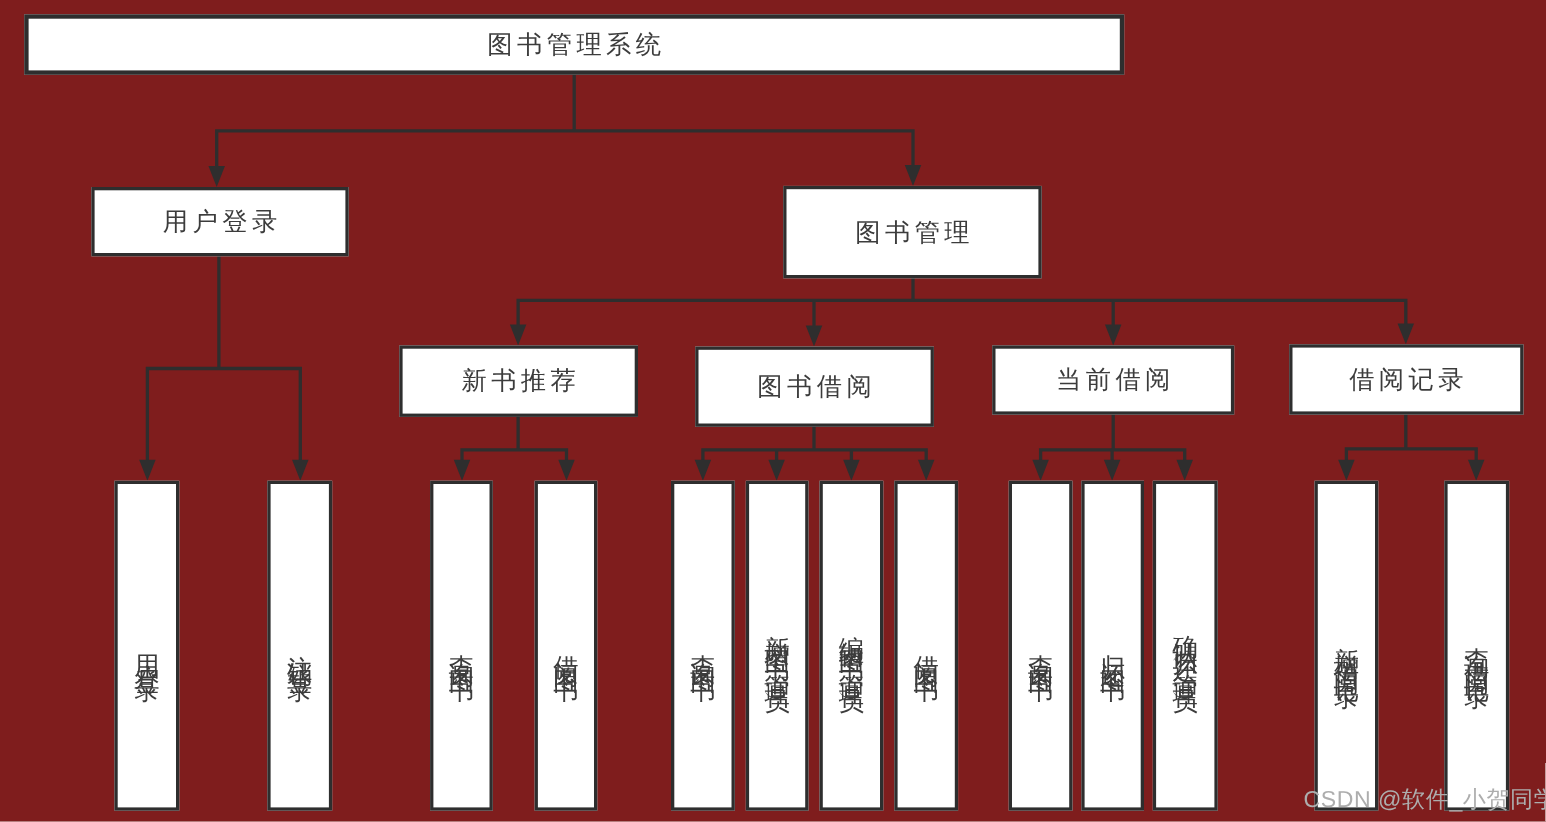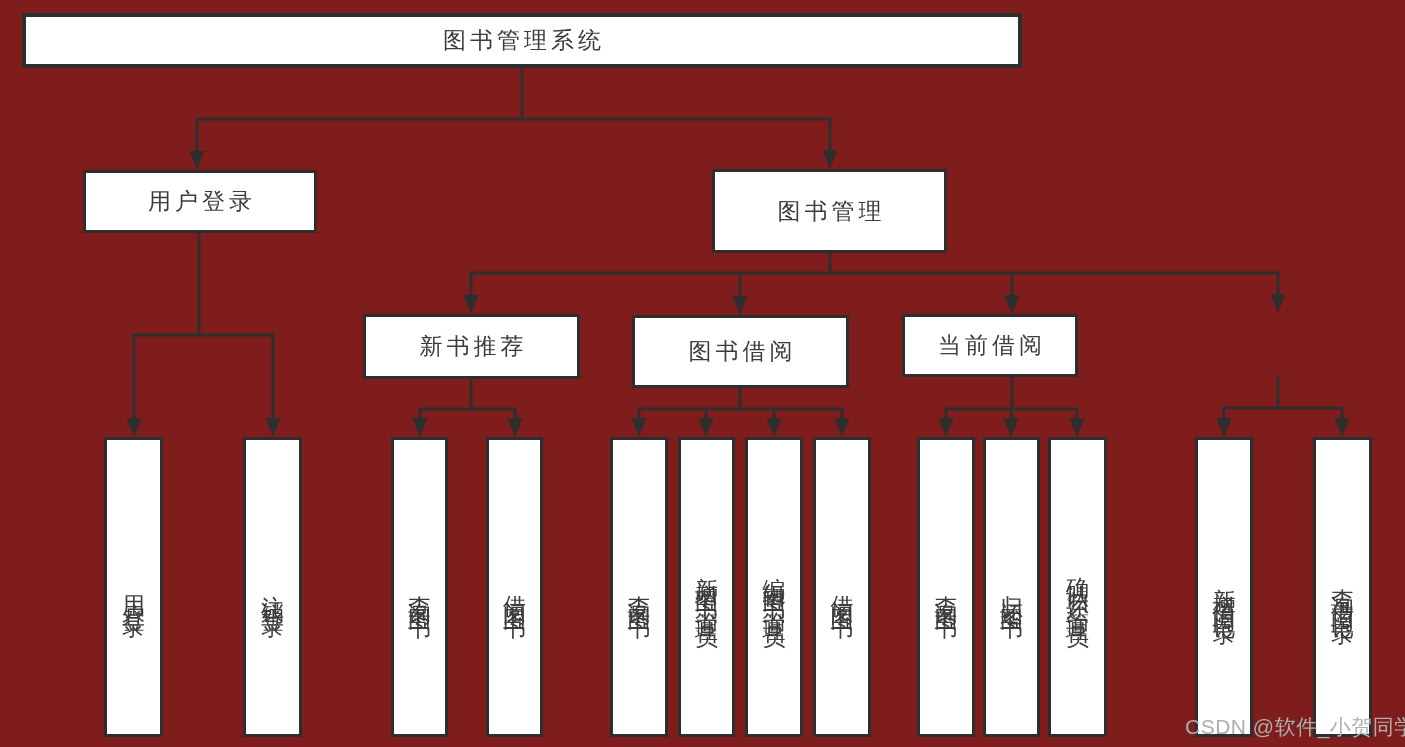--- a/index.html
+++ b/index.html
@@ -92,22 +92,25 @@
   <div class="node" style="left:712px;top:169px;width:235px;height:84px;">
     <span>图书管理</span>
   </div>
 
   <div class="node" style="left:363px;top:314px;width:217px;height:65px;">
     <span>新书推荐</span>
   </div>
   <div class="node" style="left:632px;top:315px;width:217px;height:73px;">
     <span>图书借阅</span>
   </div>
-  <div class="node" style="left:902px;top:314px;width:176px;height:63px;">
+  <div class="node" style="left:902px;top:314px;width:220px;height:63px;">
     <span>当前借阅</span>
+  </div>
+  <div class="node" style="left:1172px;top:313px;width:213px;height:64px;">
+    <span>借阅记录</span>
   </div>
 
   <div class="leaf" style="left:104px;top:437px;width:59px;height:300px;">
     <span>用户登录</span>
   </div>
   <div class="leaf" style="left:243px;top:437px;width:59px;height:300px;">
     <span>注销登录</span>
   </div>
 
   <div class="leaf" style="left:391px;top:437px;width:57px;height:300px;">

